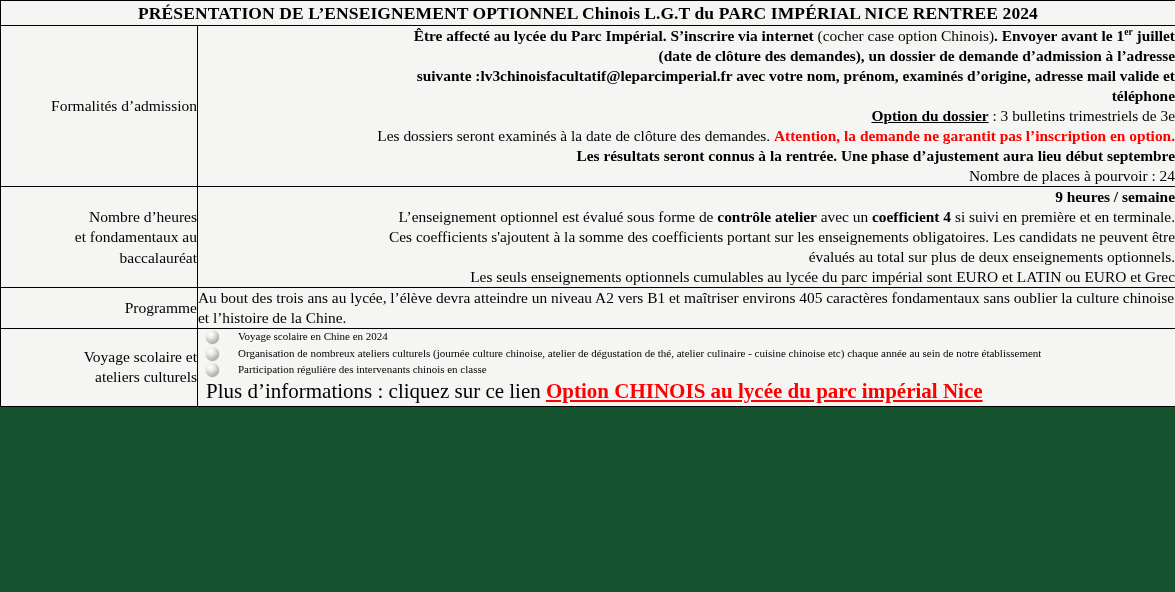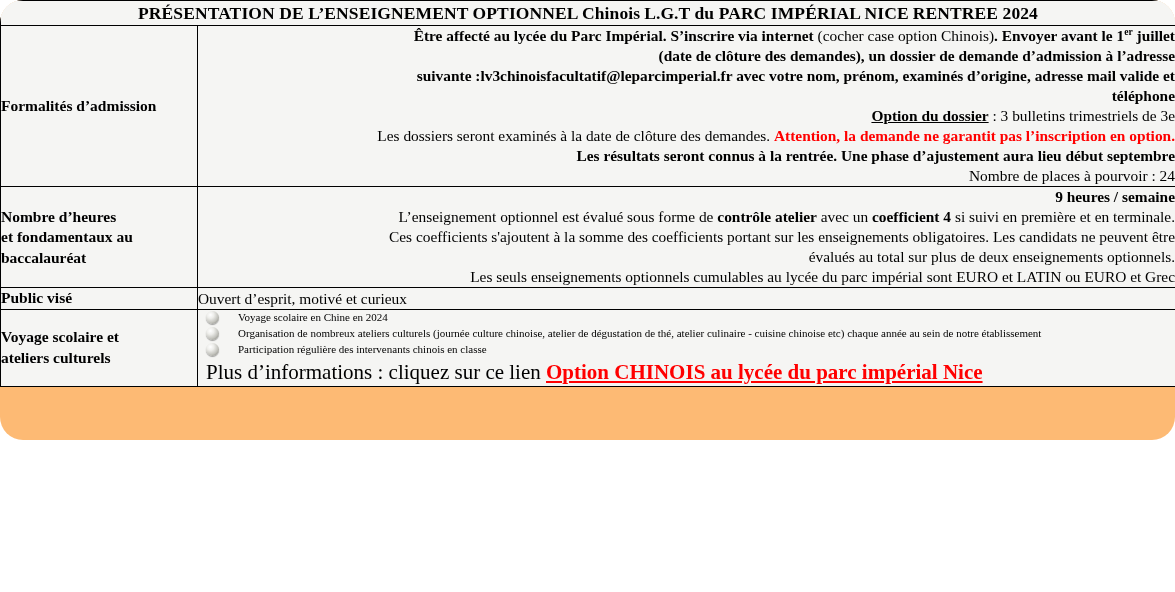--- a/index.html
+++ b/index.html
@@ -6,26 +6,25 @@
     margin: 0;
     padding: 0;
     background: #ffffff;
   }
   body {
     font-family: "Liberation Serif", "DejaVu Serif", serif;
     color: #000000;
   }
   #page {
     width: 1175px;
-    height: 440px;
+    height: 592px;
     position: relative;
-    background: #fdba74;
+    background: #14532d;
     box-sizing: border-box;
     overflow: hidden;
-    border-radius: 23px;
   }
   table.doc-table {
     width: 1175px;
     border-collapse: collapse;
     table-layout: fixed;
     background: #f5f5f3;
   }
   table.doc-table td {
     border: 1.6px solid #000000;
     vertical-align: middle;
@@ -39,22 +38,22 @@
   }
   .header-cell .hline {
     font-weight: bold;
     font-size: 17.5px;
     line-height: 1.38;
     letter-spacing: 0.1px;
   }
   
   .label-cell {
     width: 197px;
-    text-align: left;
-    font-weight: bold;
+    text-align: right;
+    font-weight: normal;
     font-size: 15.5px;
     line-height: 1.32;
     padding: 4px 6px;
   }
   
   .content-cell {
     padding: 3px 6px 4px 6px;
     font-size: 15.4px;
     line-height: 1.30;
   }
@@ -154,25 +153,25 @@
           <span class="line b">9 heures / semaine</span>
           <span class="line">
             <span class="n">L’enseignement optionnel est évalué sous forme de </span><span class="b">contrôle atelier</span><span class="n"> avec un </span><span class="b">coefficient 4</span><span class="n"> si suivi en première et en terminale.</span>
           </span>
           <span class="line n">Ces coefficients s'ajoutent à la somme des coefficients portant sur les enseignements obligatoires. Les candidats ne peuvent être</span>
           <span class="line n">évalués au total sur plus de deux enseignements optionnels.</span>
           <span class="line n">Les seuls enseignements optionnels cumulables au lycée du parc impérial sont EURO et LATIN ou EURO et Grec</span>
         </td>
       </tr>
 
+      <tr>
+        <td class="label-cell">Programme</td>
+        <td class="content-cell c-left">Au bout des trois ans au lycée, l’élève devra atteindre un niveau A2 vers B1 et maîtriser environs 405 caractères fondamentaux sans oublier la culture chinoise et l’histoire de la Chine.</td>
+      </tr>
 
-      <tr>
-        <td class="label-cell">Public visé</td>
-        <td class="content-cell c-left">Ouvert d’esprit, motivé et curieux</td>
-      </tr>
 
       <tr>
         <td class="label-cell">
           <span class="line">Voyage scolaire et</span>
           <span class="line">ateliers culturels</span>
         </td>
         <td class="content-cell">
           <ul class="ball-list">
             <li>
               <span class="ball"></span>

